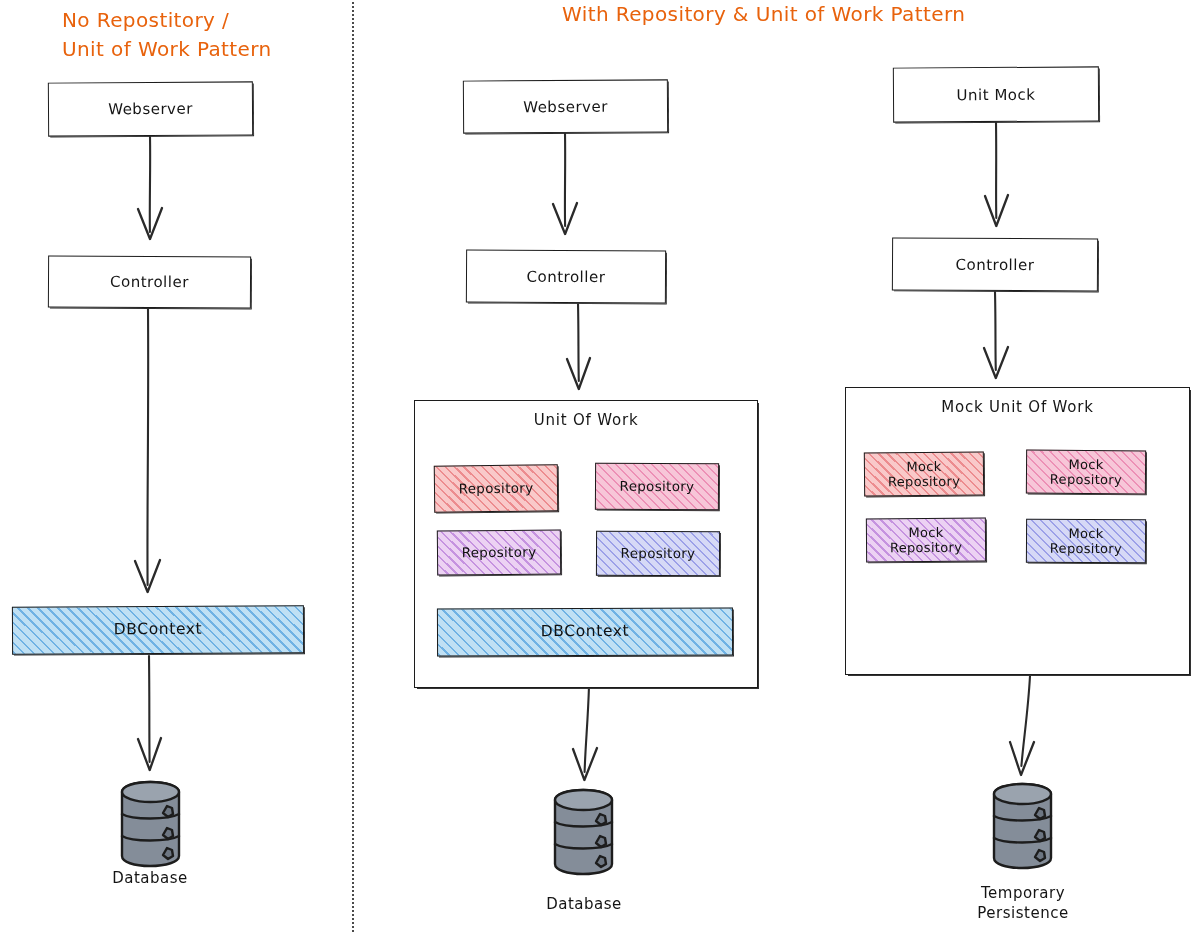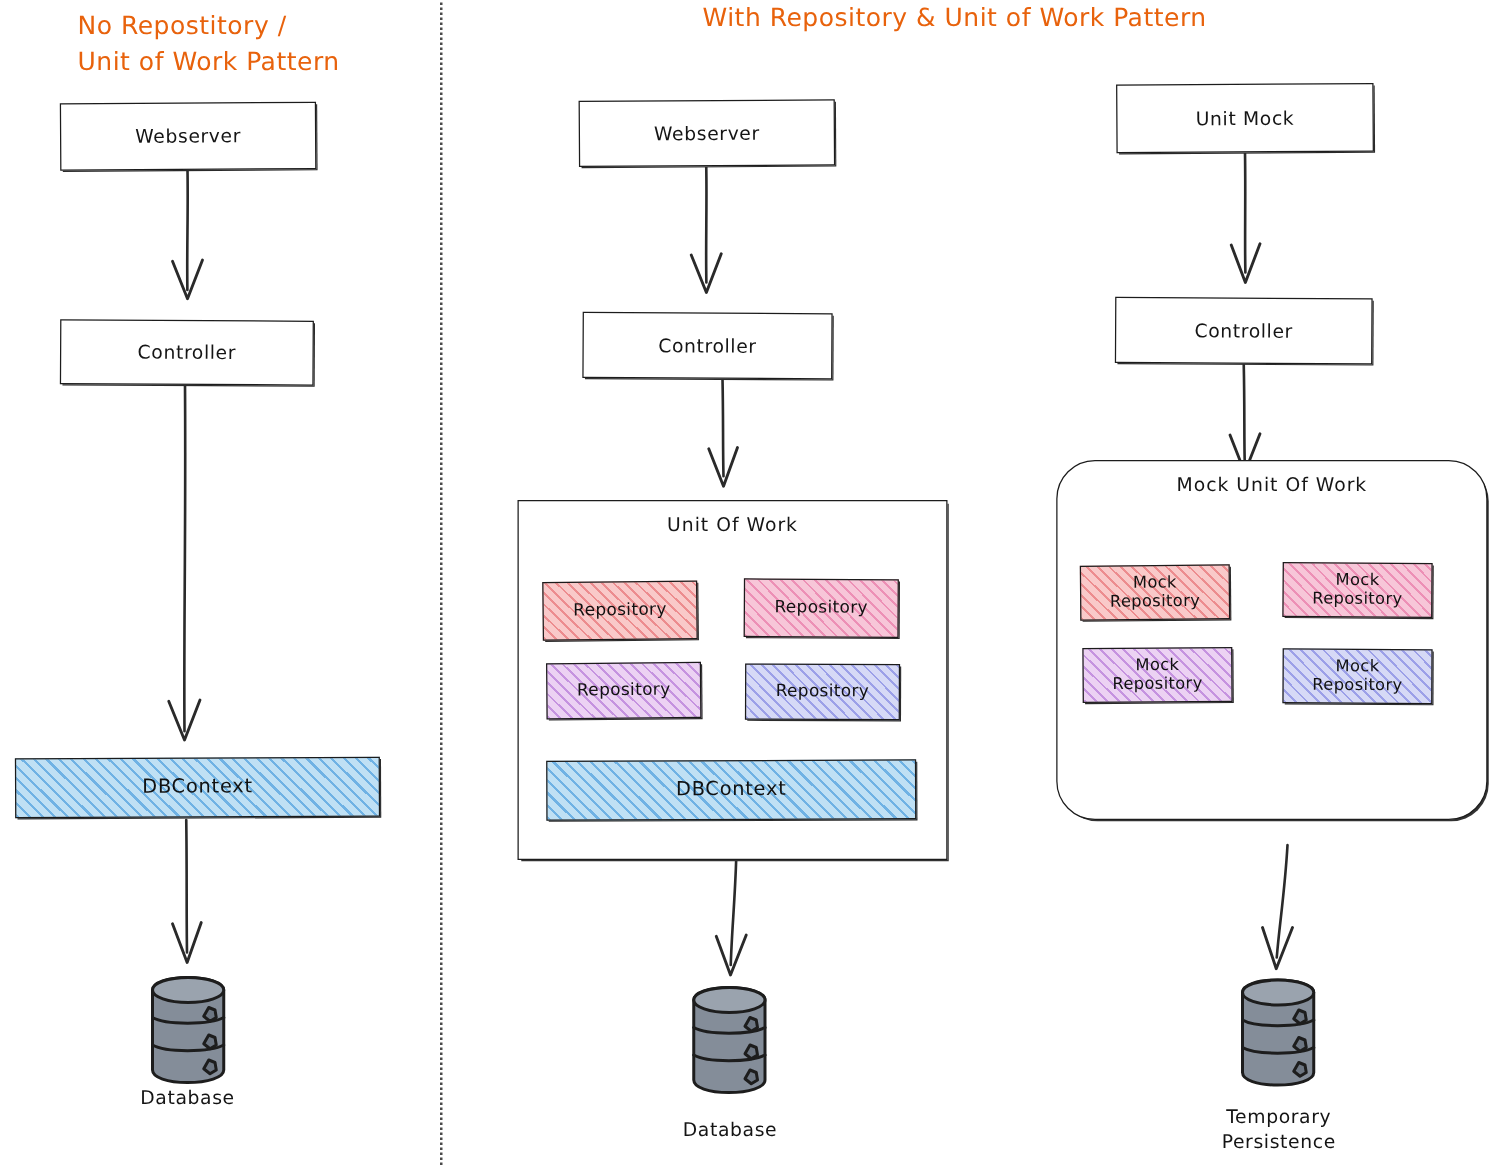--- a/index.html
+++ b/index.html
@@ -208,21 +208,21 @@
 <div class="db-label" style="left:504px;top:894px;width:160px;">Database</div>
 
 <div class="box skew1" style="left:893px;top:67px;width:206px;height:55px;">
   <span>Unit Mock</span>
 </div>
 
 <div class="box skew2" style="left:892px;top:238px;width:206px;height:53px;">
   <span>Controller</span>
 </div>
 
-<div class="container-box" style="left:845px;top:368px;width:345px;height:288px;border-radius:31px;">
+<div class="container-box" style="left:845px;top:387px;width:345px;height:288px;">
   <div class="container-title">Mock Unit Of Work</div>
 </div>
 
 <div class="chip two-line hatch-red" style="left:864px;top:452px;width:120px;height:44px;transform:rotate(-0.5deg);">
   <span>
     <span>Mock</span><br>
     <span>Repository</span>
   </span>
 </div>
 <div class="chip two-line hatch-pink" style="left:1026px;top:450px;width:120px;height:44px;transform:rotate(0.4deg);">

